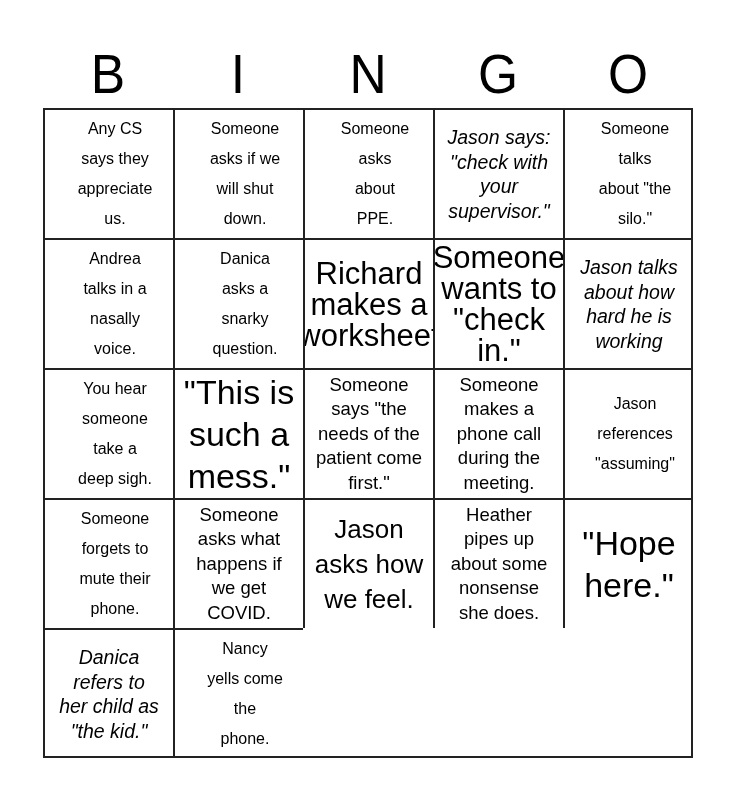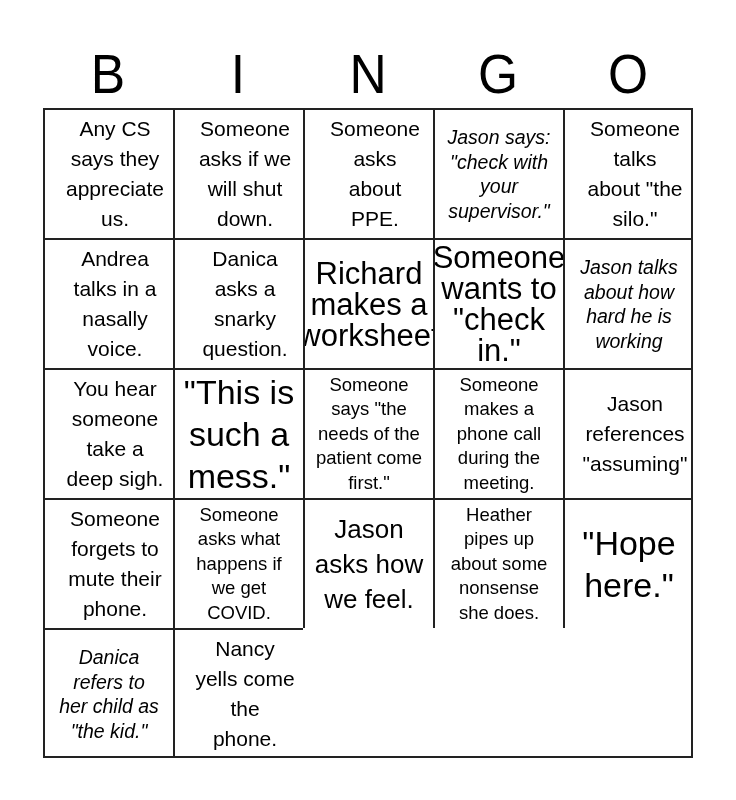--- a/index.html
+++ b/index.html
@@ -57,21 +57,21 @@
       padding: 0 2px;
       overflow: hidden;
     }
     .cell span {
       display: block;
       white-space: pre-line;
       font-family: "Liberation Sans", sans-serif;
     }
     .s-xs { font-size: 18.5px; line-height: 24.5px; }
     .s-sm { font-size: 19.5px; line-height: 24.5px; font-style: italic; }
-    .s-md { font-size: 21px; line-height: 30px; margin-left: 12px; }
+    .s-md { font-size: 16px; line-height: 30px; margin-left: 12px; }
     .s-lg { font-size: 31px; line-height: 31px; }
     .s-xl { font-size: 26px; line-height: 35px; }
     .s-xxl { font-size: 34px; line-height: 42px; }
   </style>
 </head>
 <body>
 
 <div class="header">
   <div class="header-letter">B</div>
   <div class="header-letter">I</div>

